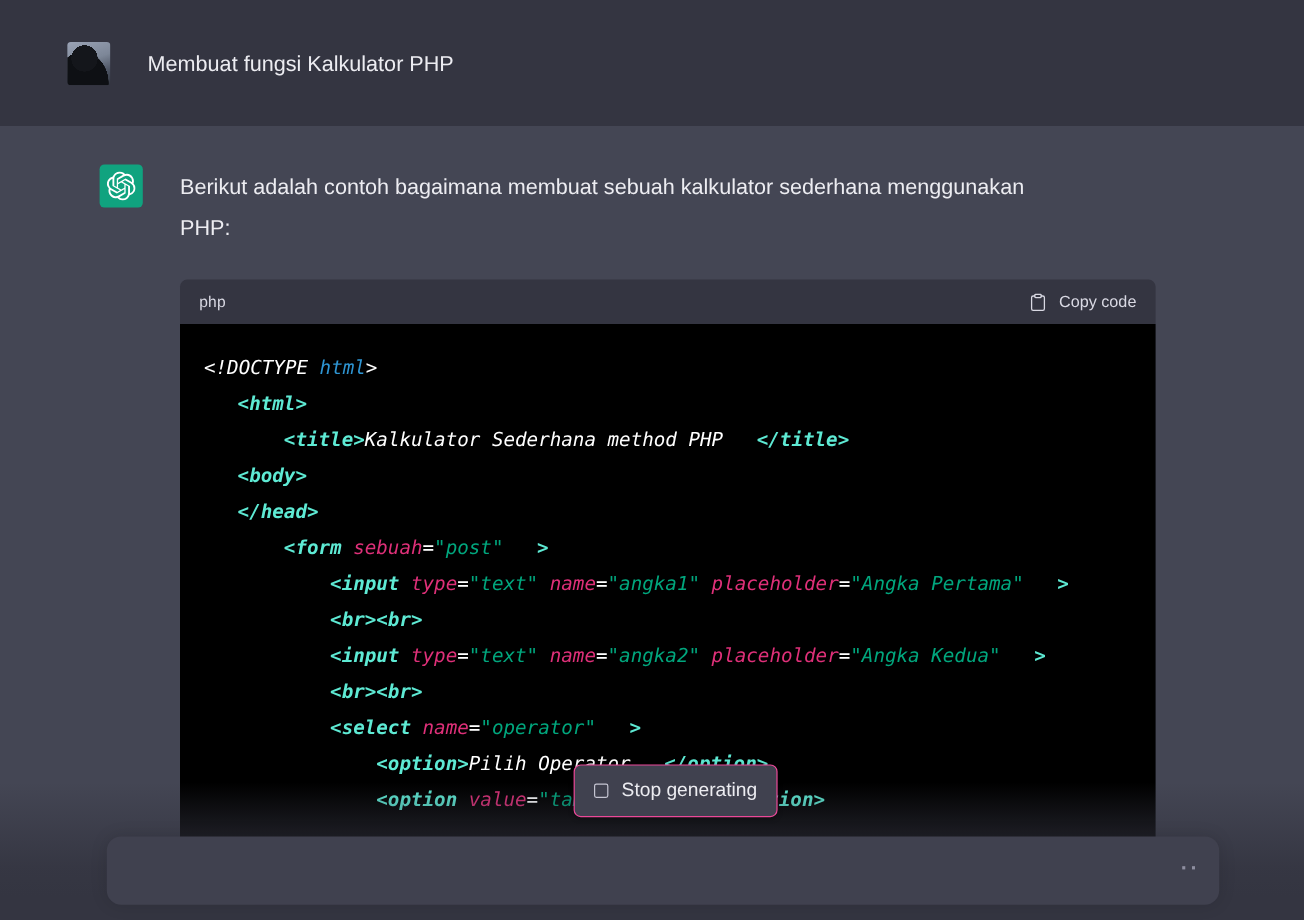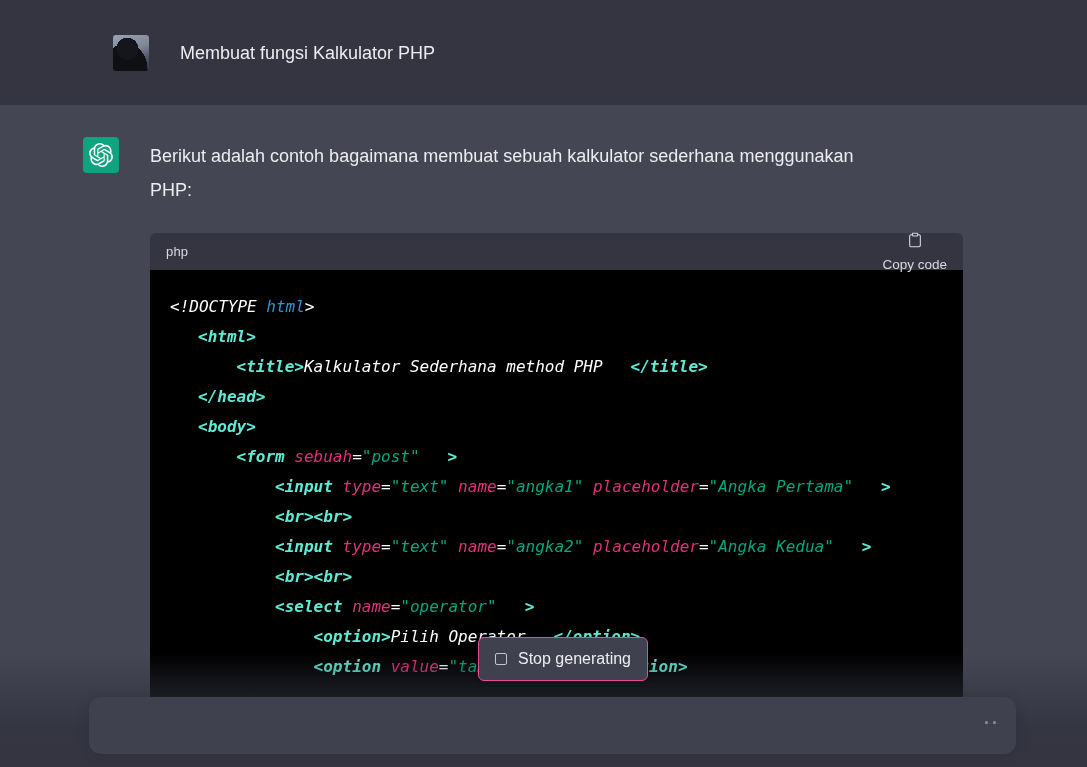--- a/index.html
+++ b/index.html
@@ -9,21 +9,21 @@
     width:1087px; height:767px;
     overflow:hidden;
     background:#343541;
     font-family:"Liberation Sans", sans-serif;
   }
   
   .row-user {
     height:105px;
     background:#343541;
     display:flex; align-items:center; gap:31px;
-    padding-left:113px;
+    padding-left:56px;
   }
   .avatar {
     width:36px; height:36px;
     border-radius:4px;
     flex:0 0 36px;
   }
   .user-avatar {
     background:
       radial-gradient(circle 11px at 40% 38%, #14161b 0 99%, transparent 100%),
       radial-gradient(ellipse 22px 26px at 35% 95%, #0e1014 0 99%, transparent 100%),
@@ -64,21 +64,20 @@
     margin-top:16px;
   }
   .code-lang {
     color:#d9d9e3; font-size:13px; letter-spacing:.2px;
   }
   .copy-btn {
     display:flex; align-items:center; gap:9px;
     background:transparent; border:none; cursor:pointer;
     color:#d9d9e3; font-size:13.5px;
     font-family:"Liberation Sans", sans-serif;
-    flex-direction:column;
   }
   .copy-btn svg { width:16px; height:16px; stroke:#d9d9e3; fill:none; stroke-width:1.6; }
   .code-body {
     background:#000000;
     padding:22px 20px 24px 20px;
     border-radius:0 0 6px 6px;
     font-family:"DejaVu Sans Mono","Liberation Mono",monospace;
     font-size:16px; line-height:30px;
     color:#ffffff;
   }
@@ -170,22 +169,22 @@
                   <rect x="8" y="2" width="8" height="4" rx="1"></rect>
                 </svg>
             </span>
             <span>Copy code</span>
           </button>
         </div>
         <div class="code-body" id="code-body">
             <div class="code-line"><span class="tok-pln">&lt;!DOCTYPE </span><span class="tok-kw">html</span><span class="tok-pln">&gt;</span></div>
             <div class="code-line"><span class="tok-tag">&lt;html&gt;</span></div>
             <div class="code-line"><span class="tok-pln">    </span><span class="tok-tag">&lt;title&gt;</span><span class="tok-pln">Kalkulator Sederhana method PHP</span><span class="tok-tag">&lt;/title&gt;</span></div>
+            <div class="code-line"><span class="tok-tag">&lt;body&gt;</span></div>
             <div class="code-line"><span class="tok-tag">&lt;/head&gt;</span></div>
-            <div class="code-line"><span class="tok-tag">&lt;body&gt;</span></div>
             <div class="code-line"><span class="tok-pln">    </span><span class="tok-tag">&lt;form </span><span class="tok-attr">sebuah</span><span class="tok-pln">=</span><span class="tok-str">"post"</span><span class="tok-tag">&gt;</span></div>
             <div class="code-line"><span class="tok-pln">        </span><span class="tok-tag">&lt;input </span><span class="tok-attr">type</span><span class="tok-pln">=</span><span class="tok-str">"text"</span><span class="tok-pln"> </span><span class="tok-attr">name</span><span class="tok-pln">=</span><span class="tok-str">"angka1"</span><span class="tok-pln"> </span><span class="tok-attr">placeholder</span><span class="tok-pln">=</span><span class="tok-str">"Angka Pertama"</span><span class="tok-tag">&gt;</span></div>
             <div class="code-line"><span class="tok-pln">        </span><span class="tok-tag">&lt;br&gt;&lt;br&gt;</span></div>
             <div class="code-line"><span class="tok-pln">        </span><span class="tok-tag">&lt;input </span><span class="tok-attr">type</span><span class="tok-pln">=</span><span class="tok-str">"text"</span><span class="tok-pln"> </span><span class="tok-attr">name</span><span class="tok-pln">=</span><span class="tok-str">"angka2"</span><span class="tok-pln"> </span><span class="tok-attr">placeholder</span><span class="tok-pln">=</span><span class="tok-str">"Angka Kedua"</span><span class="tok-tag">&gt;</span></div>
             <div class="code-line"><span class="tok-pln">        </span><span class="tok-tag">&lt;br&gt;&lt;br&gt;</span></div>
             <div class="code-line"><span class="tok-pln">        </span><span class="tok-tag">&lt;select </span><span class="tok-attr">name</span><span class="tok-pln">=</span><span class="tok-str">"operator"</span><span class="tok-tag">&gt;</span></div>
             <div class="code-line"><span class="tok-pln">            </span><span class="tok-tag">&lt;option&gt;</span><span class="tok-pln">Pilih Operator</span><span class="tok-tag">&lt;/option&gt;</span></div>
             <div class="code-line"><span class="tok-pln">            </span><span class="tok-tag">&lt;option </span><span class="tok-attr">value</span><span class="tok-pln">=</span><span class="tok-str">"tambah"</span><span class="tok-tag">&gt;</span><span class="tok-pln">+</span><span class="tok-tag">&lt;/option&gt;</span></div>
           </div>
       </div>

